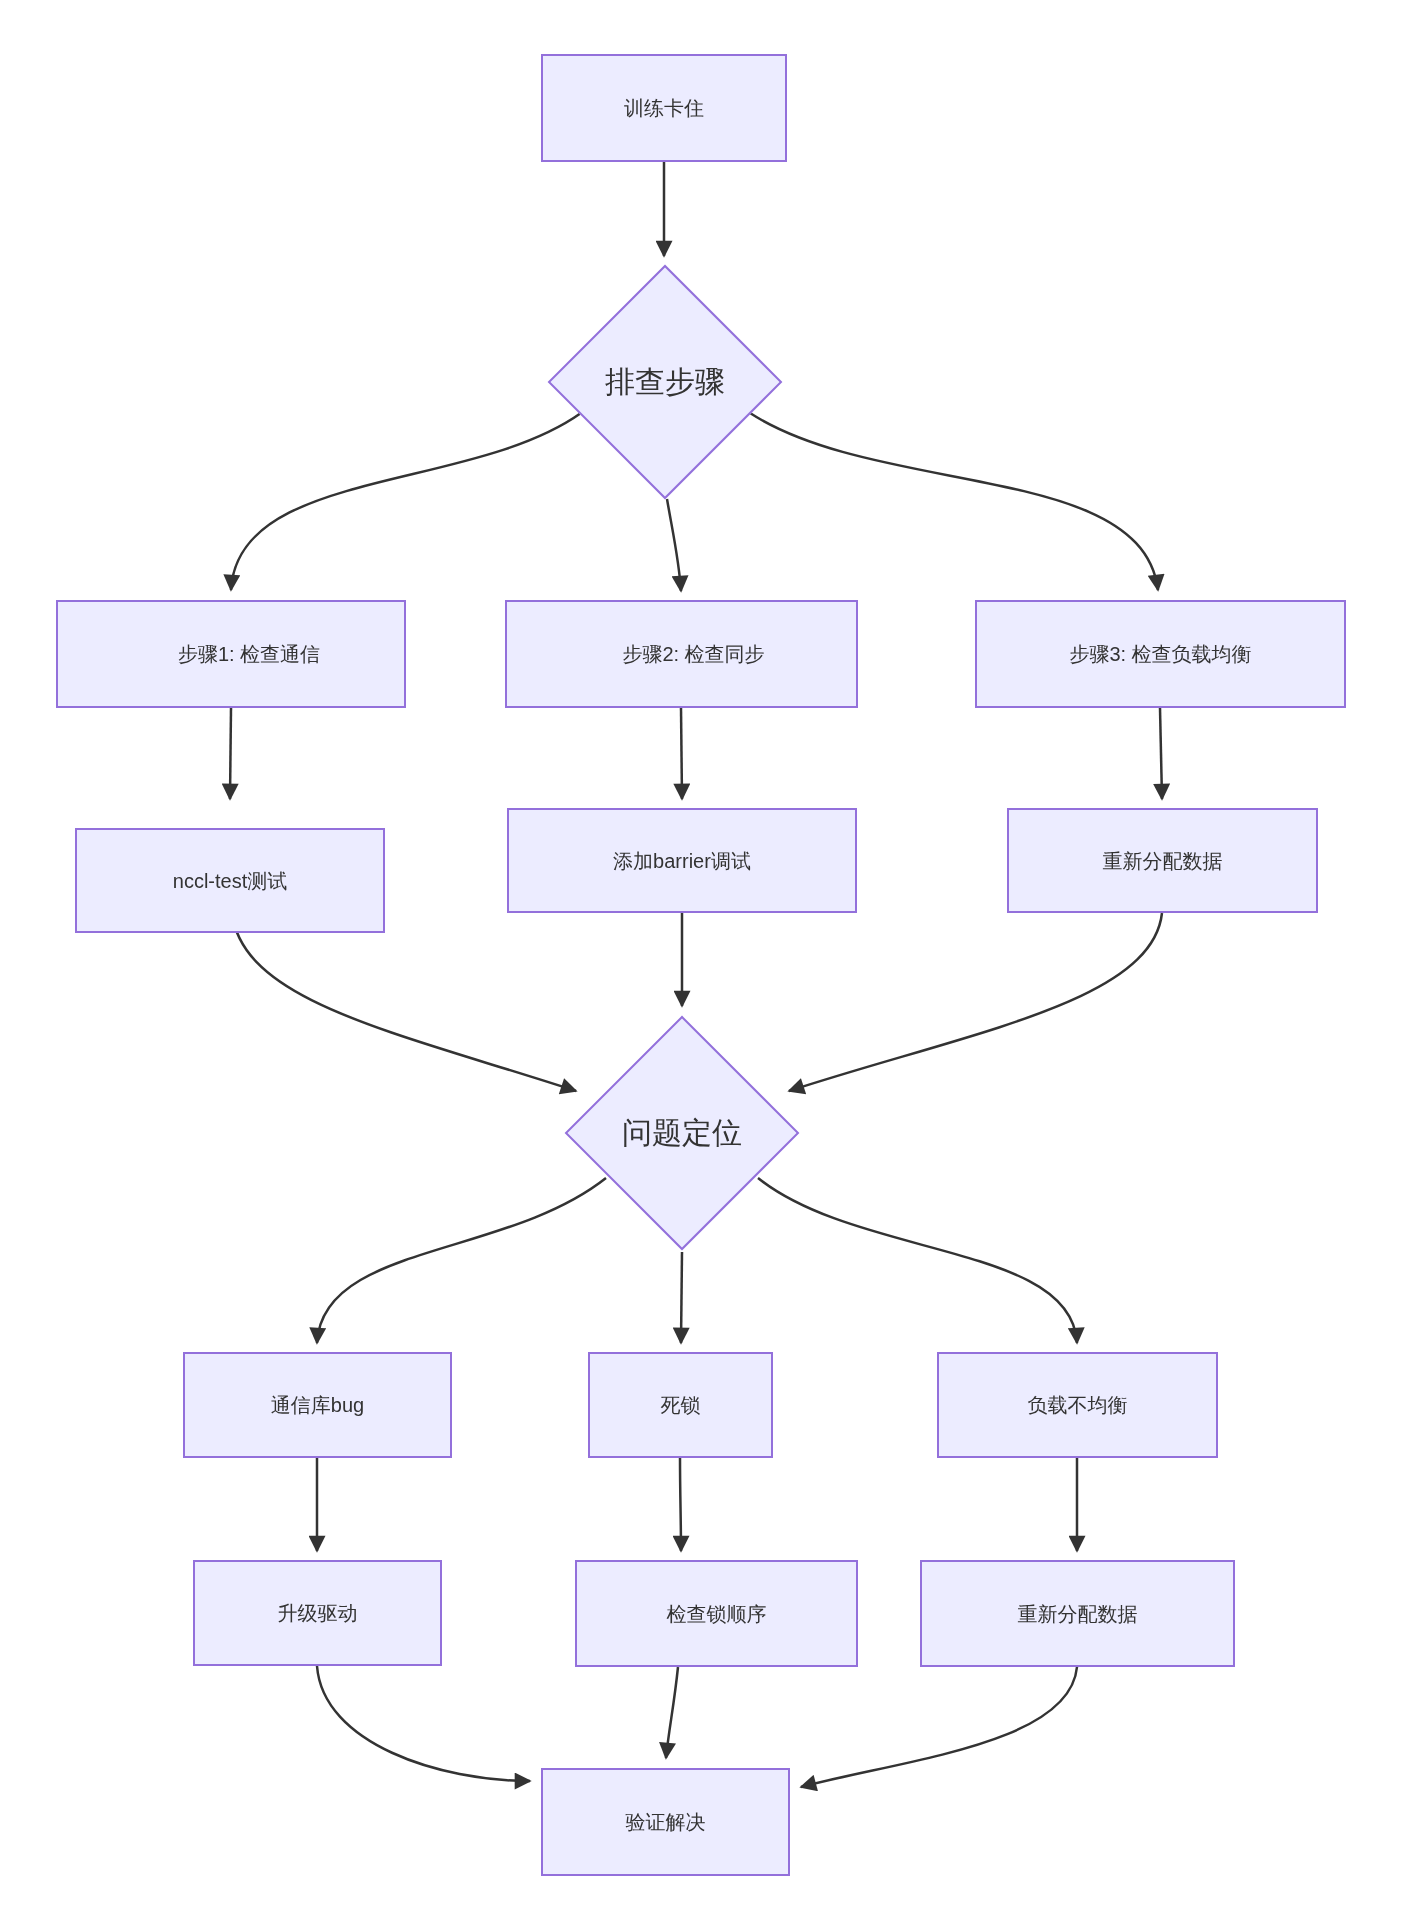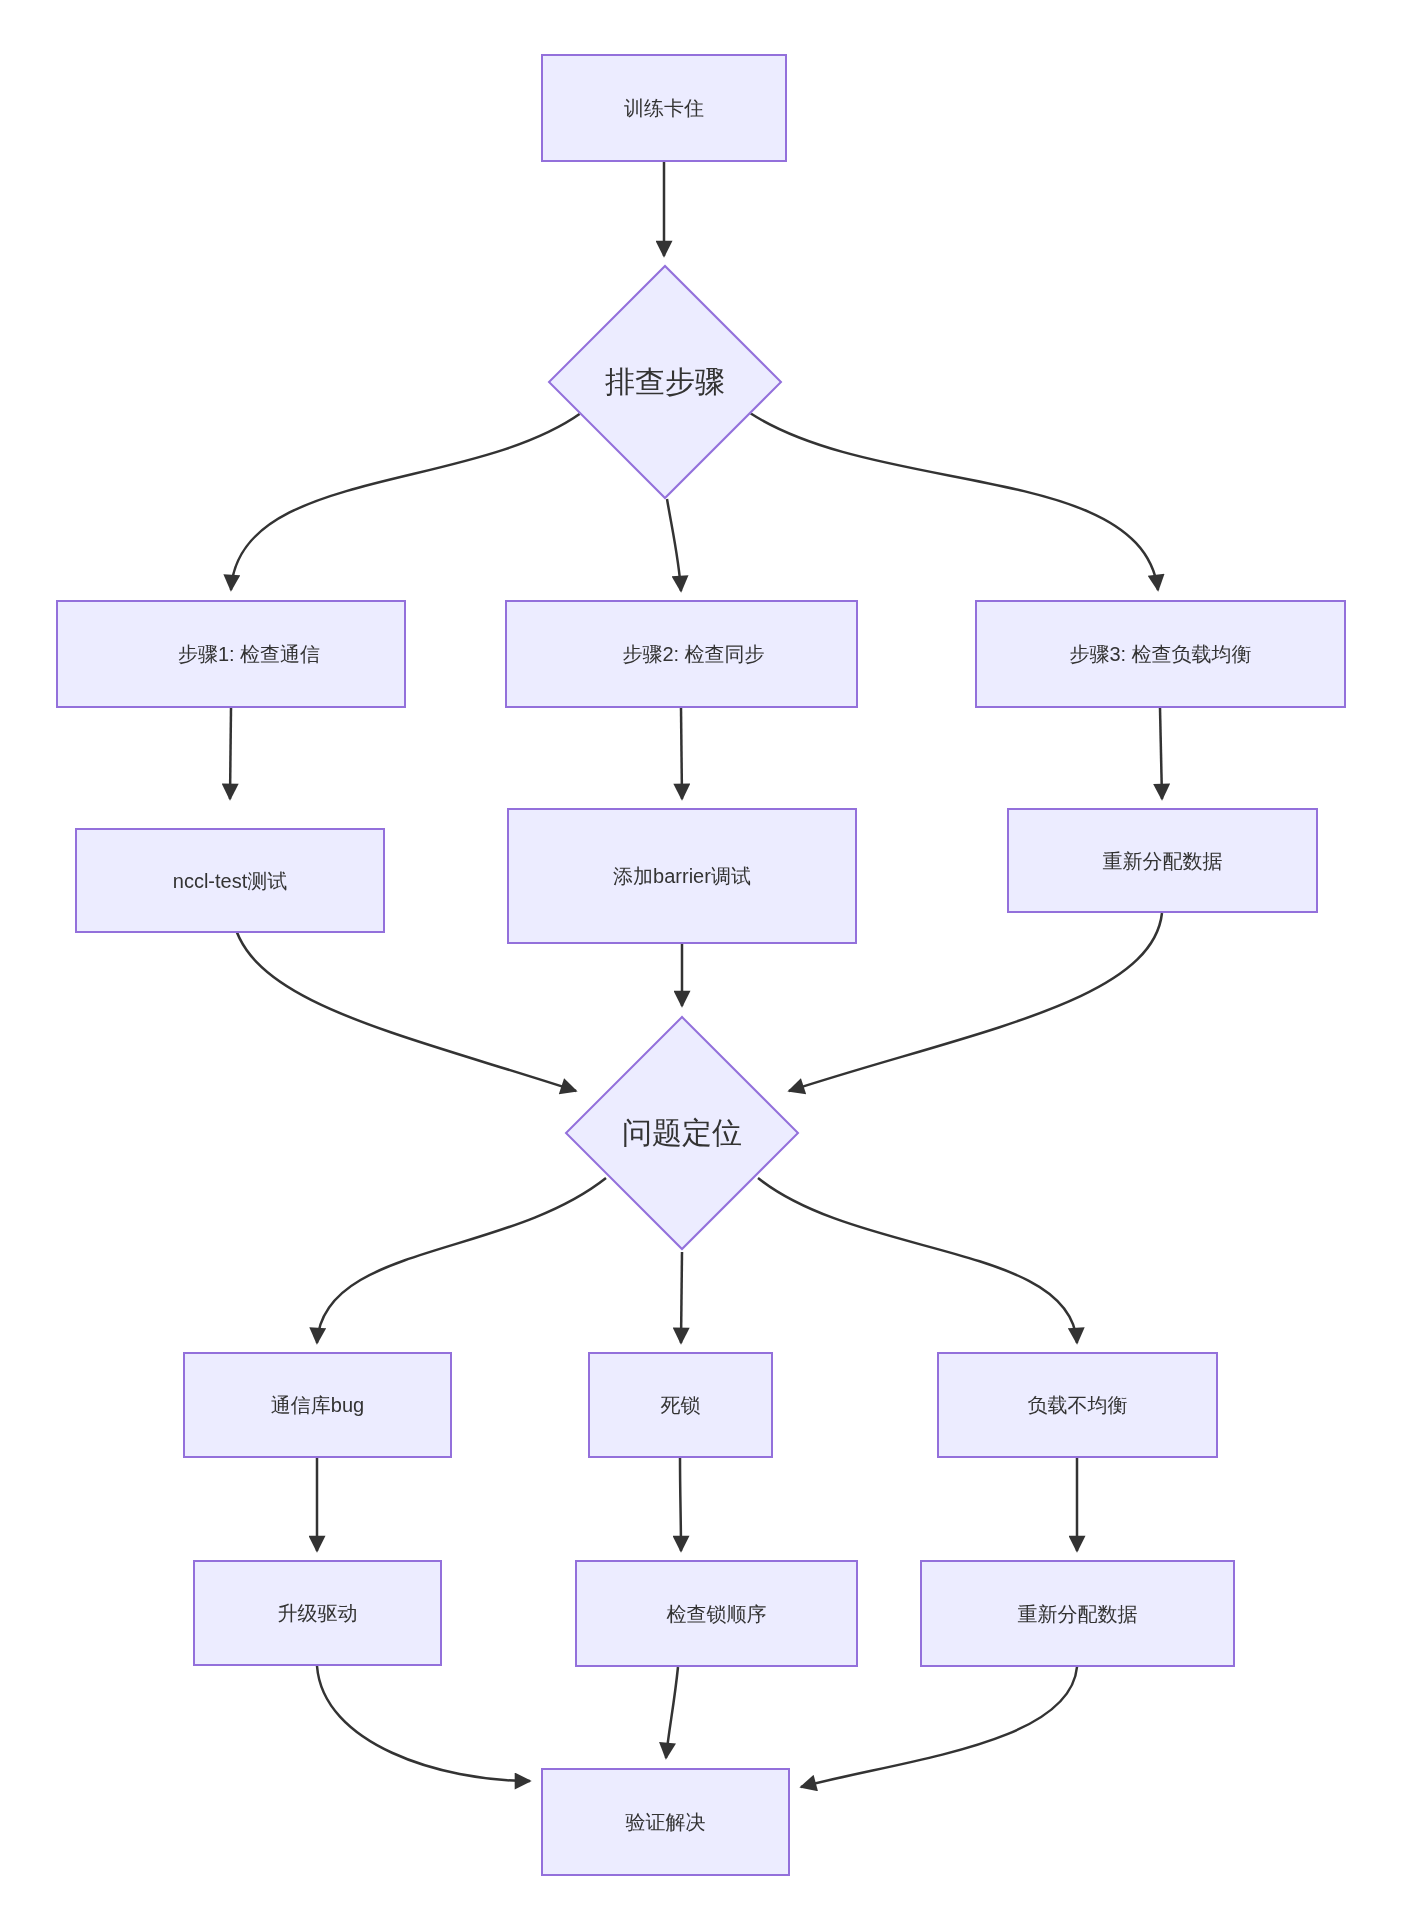--- a/index.html
+++ b/index.html
@@ -113,21 +113,21 @@
   <div class="node rect" style="left:505px; top:600px; width:353px; height:108px;padding-left:24px;">
     <span>步骤2: 检查同步</span>
   </div>
   <div class="node rect" style="left:955px; top:600px; width:371px; height:108px;margin-left:20px;">
     <span>步骤3: 检查负载均衡</span>
   </div>
 
   <div class="node rect" style="left:75px; top:828px; width:310px; height:105px;">
     <span>nccl-test测试</span>
   </div>
-  <div class="node rect" style="left:507px; top:808px; width:350px; height:136px;">
+  <div class="node rect" style="left:507px; top:808px; width:350px; height:105px;">
     <span>添加barrier调试</span>
   </div>
   <div class="node rect" style="left:1007px; top:808px; width:311px; height:105px;">
     <span>重新分配数据</span>
   </div>
 
   <div class="node diamond" style="left:565px; top:1016px;">
     <div class="diamond-shape"></div>
     <div class="diamond-label">问题定位</div>
   </div>

